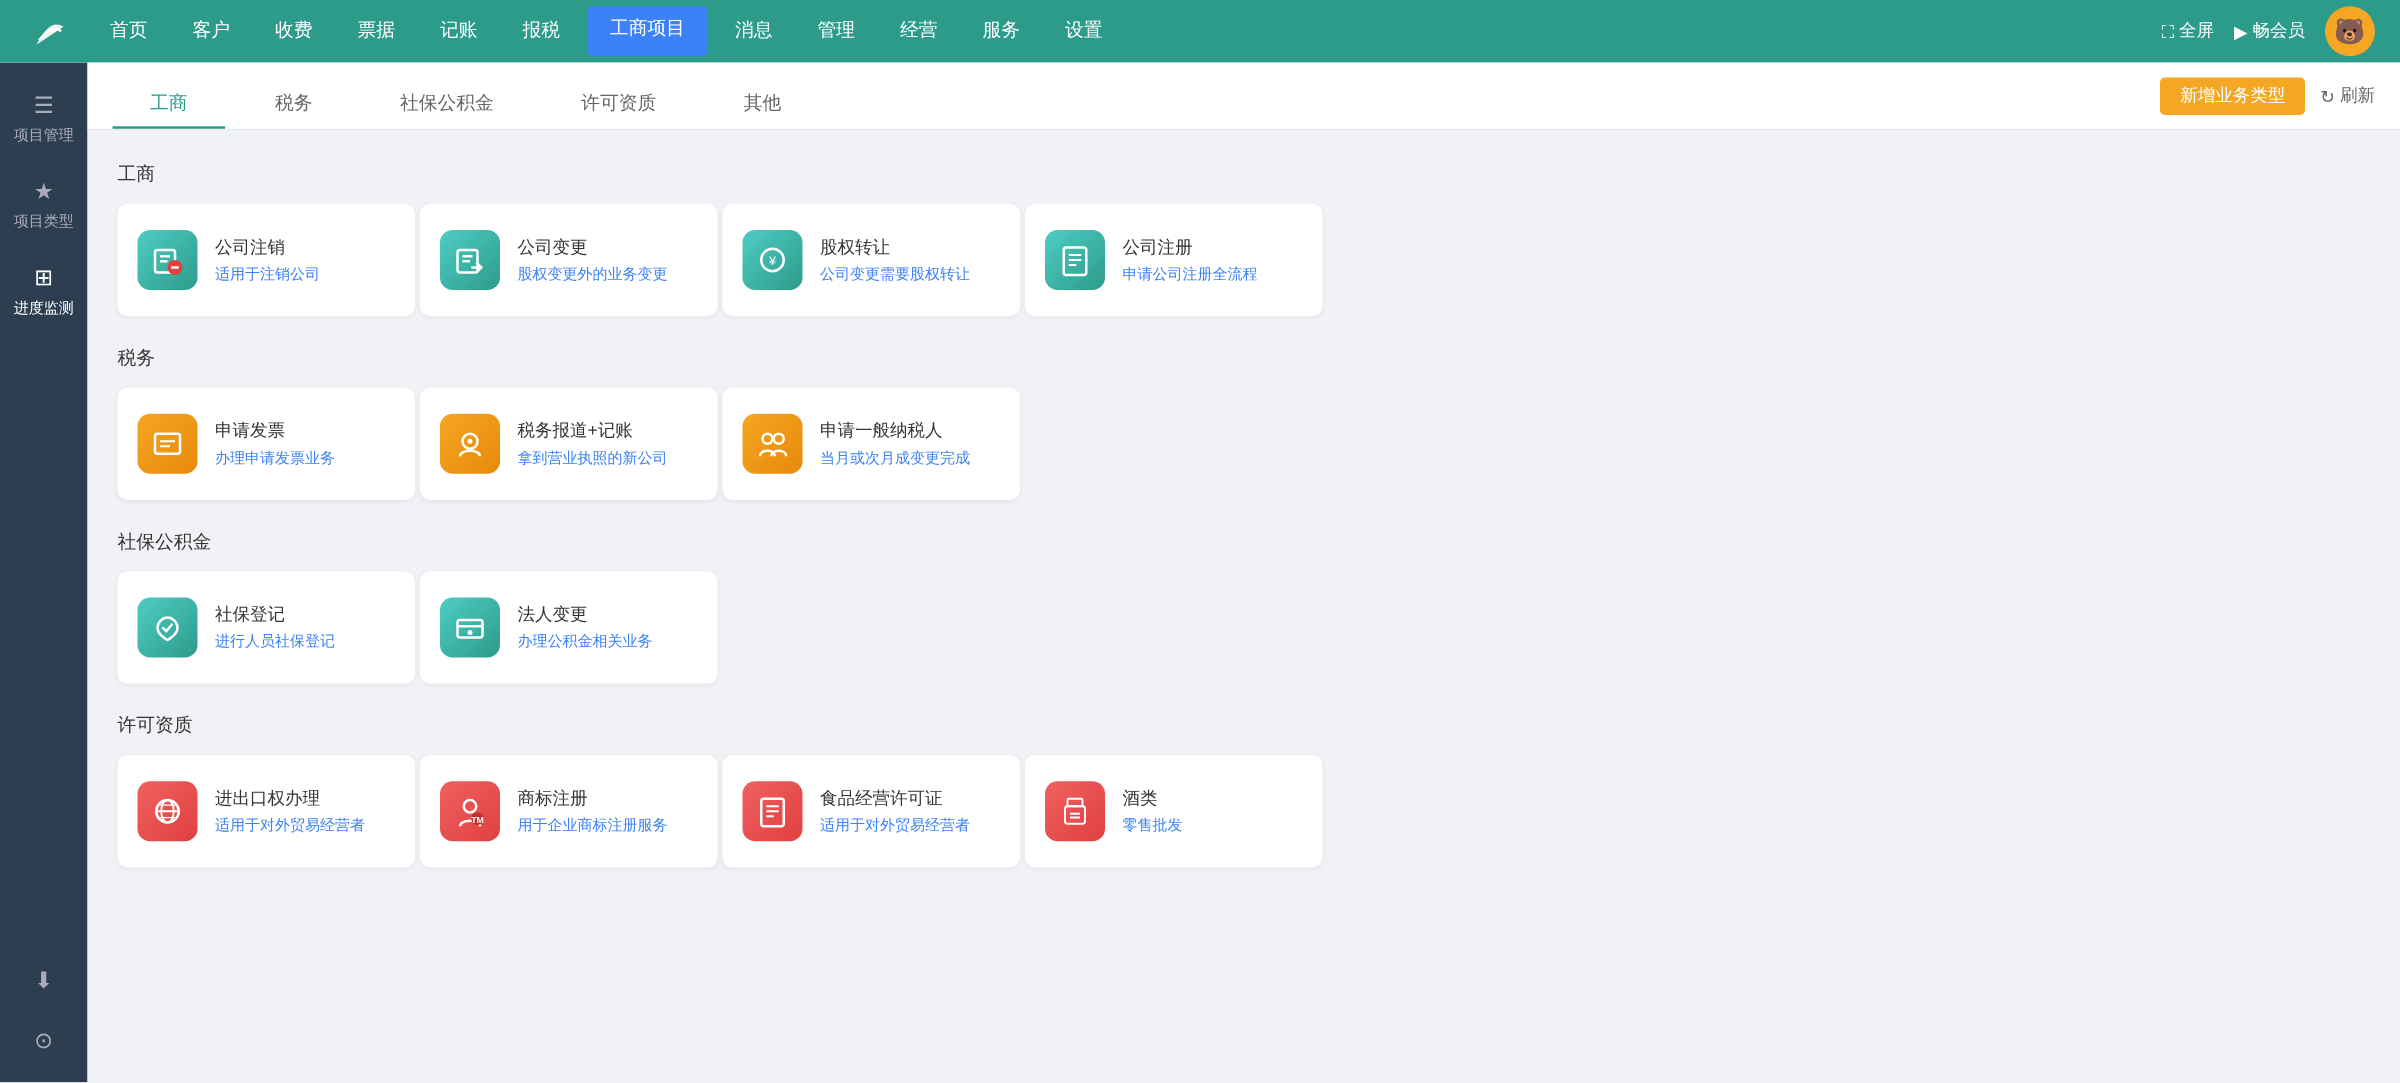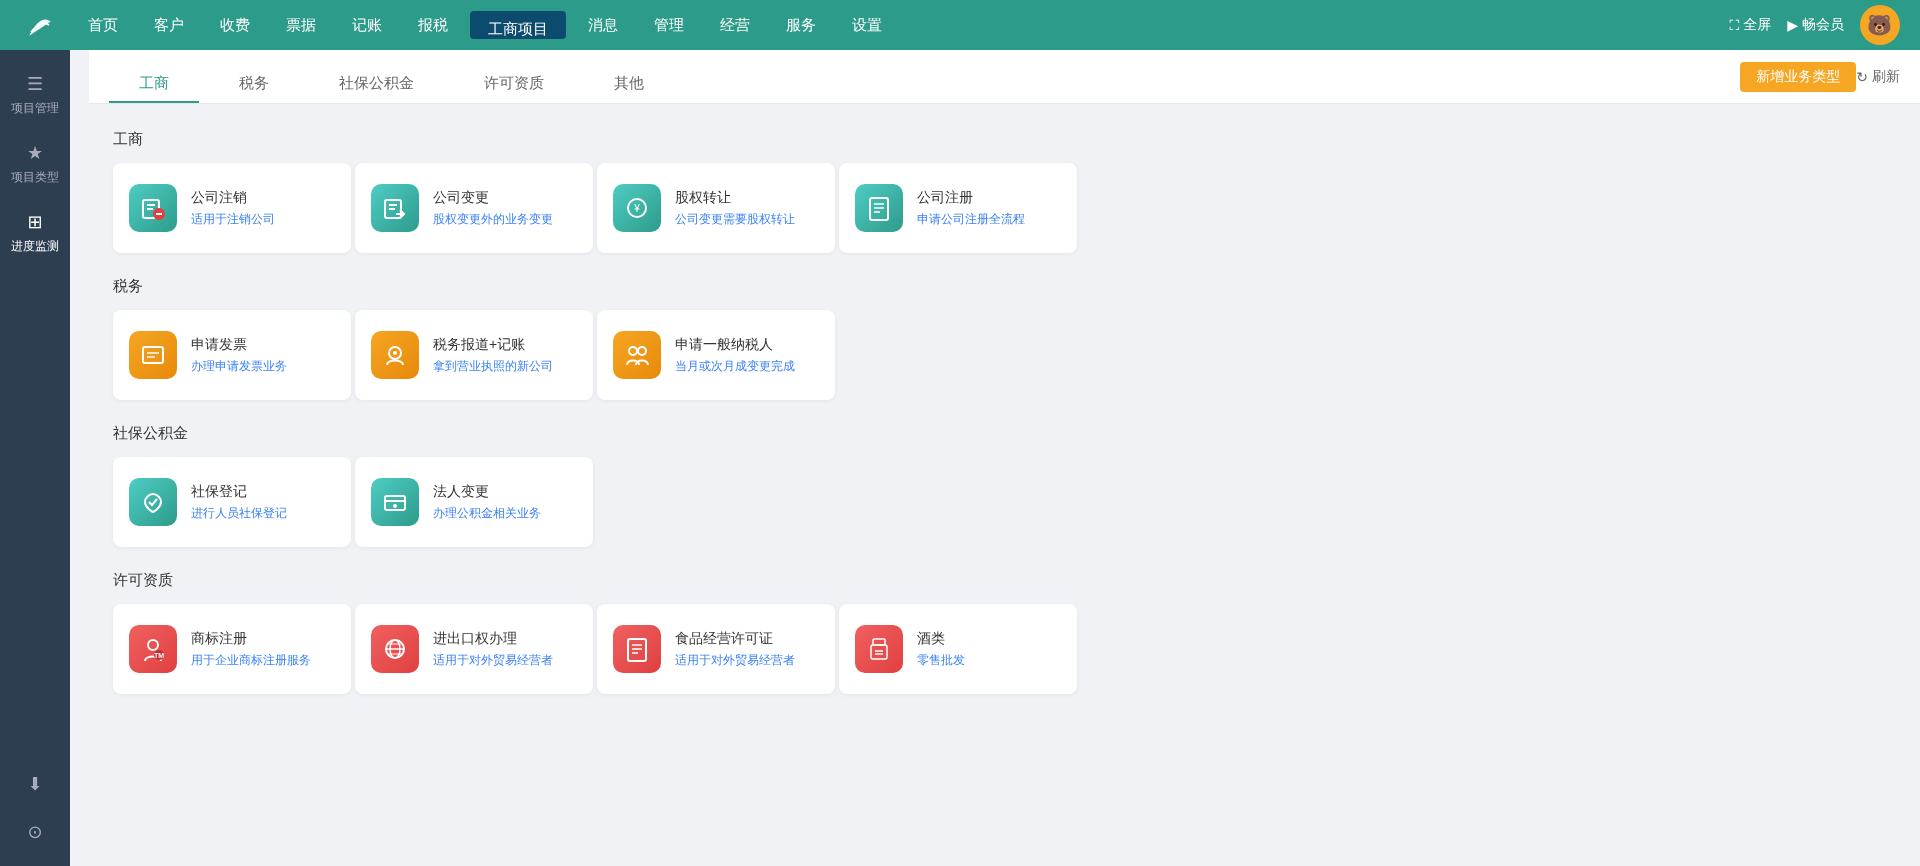--- a/index.html
+++ b/index.html
@@ -29,23 +29,23 @@
     }
     .nav-item {
       padding: 0 18px;
       height: 50px;
       line-height: 50px;
       font-size: 15px;
       cursor: pointer;
       color: white;
     }
     .nav-item.active {
-      background: #0c4a6e;
+      background: #3b82f6;
       border-radius: 4px;
-      height: 28px;
+      height: 40px;
       line-height: 36px;
       margin: 0 4px;
     }
     .nav-right {
       display: flex;
       align-items: center;
       gap: 16px;
       margin-right: 10px;
       font-size: 14px;
       color: white;
@@ -110,21 +110,20 @@
       padding-bottom: 10px;
     }
 
     
     .content-area {
       flex: 1;
       display: flex;
       flex-direction: column;
       overflow: hidden;
       background: #f0f2f5;
-      padding-left: 19px;
     }
 
     
     .tab-bar {
       background: white;
       height: 54px;
       display: flex;
       align-items: flex-end;
       padding: 0 20px;
       border-bottom: 1px solid #e8e8e8;
@@ -146,21 +145,21 @@
       border-bottom: 2px solid #2d9b8a;
       font-weight: 500;
     }
     .tab-actions {
       position: absolute;
       right: 20px;
       top: 50%;
       transform: translateY(-50%);
       display: flex;
       align-items: center;
-      gap: 0;
+      gap: 12px;
     }
     .btn-add-type {
       background: #f5a623;
       color: white;
       border: none;
       padding: 6px 16px;
       border-radius: 4px;
       font-size: 14px;
       cursor: pointer;
     }
@@ -477,51 +476,51 @@
         </div>
       </div>
 
       <div>
         <div class="section-title">许可资质</div>
         <div class="card-grid">
 
           <div class="service-card">
             <div class="card-icon icon-red">
               <svg width="28" height="28" viewBox="0 0 28 28" fill="white">
-                <circle cx="14" cy="10" r="5" stroke="white" stroke-width="2" fill="none"></circle>
-                <path d="M6 26 C6 20 22 20 22 26" stroke="white" stroke-width="2" fill="none"></path>
-                <circle cx="20" cy="20" r="5" fill="#c03030"></circle>
-                <text x="20" y="23" text-anchor="middle" font-size="7" fill="white" font-weight="bold">TM</text>
-              </svg>
-            </div>
-            <div class="card-info">
-              <div class="card-title">商标注册</div>
-              <div class="card-desc">用于企业商标注册服务</div>
-            </div>
-          </div>
-
-          <div class="service-card">
-            <div class="card-icon icon-red">
-              <svg width="28" height="28" viewBox="0 0 28 28" fill="white">
                 <circle cx="14" cy="14" r="9" stroke="white" stroke-width="2" fill="none"></circle>
                 <ellipse cx="14" cy="14" rx="5" ry="9" stroke="white" stroke-width="1.5" fill="none"></ellipse>
                 <line x1="5" y1="14" x2="23" y2="14" stroke="white" stroke-width="1.5"></line>
                 <line x1="7" y1="9" x2="21" y2="9" stroke="white" stroke-width="1"></line>
                 <line x1="7" y1="19" x2="21" y2="19" stroke="white" stroke-width="1"></line>
               </svg>
             </div>
             <div class="card-info">
               <div class="card-title">进出口权办理</div>
               <div class="card-desc">适用于对外贸易经营者</div>
             </div>
           </div>
 
           <div class="service-card">
             <div class="card-icon icon-red">
               <svg width="28" height="28" viewBox="0 0 28 28" fill="white">
+                <circle cx="14" cy="10" r="5" stroke="white" stroke-width="2" fill="none"></circle>
+                <path d="M6 26 C6 20 22 20 22 26" stroke="white" stroke-width="2" fill="none"></path>
+                <circle cx="20" cy="20" r="5" fill="#c03030"></circle>
+                <text x="20" y="23" text-anchor="middle" font-size="7" fill="white" font-weight="bold">TM</text>
+              </svg>
+            </div>
+            <div class="card-info">
+              <div class="card-title">商标注册</div>
+              <div class="card-desc">用于企业商标注册服务</div>
+            </div>
+          </div>
+
+          <div class="service-card">
+            <div class="card-icon icon-red">
+              <svg width="28" height="28" viewBox="0 0 28 28" fill="white">
                 <rect x="5" y="4" width="18" height="22" rx="2" stroke="white" stroke-width="2" fill="none"></rect>
                 <line x1="9" y1="10" x2="19" y2="10" stroke="white" stroke-width="1.5"></line>
                 <line x1="9" y1="14" x2="19" y2="14" stroke="white" stroke-width="1.5"></line>
                 <line x1="9" y1="18" x2="15" y2="18" stroke="white" stroke-width="1.5"></line>
               </svg>
             </div>
             <div class="card-info">
               <div class="card-title">食品经营许可证</div>
               <div class="card-desc">适用于对外贸易经营者</div>
             </div>

